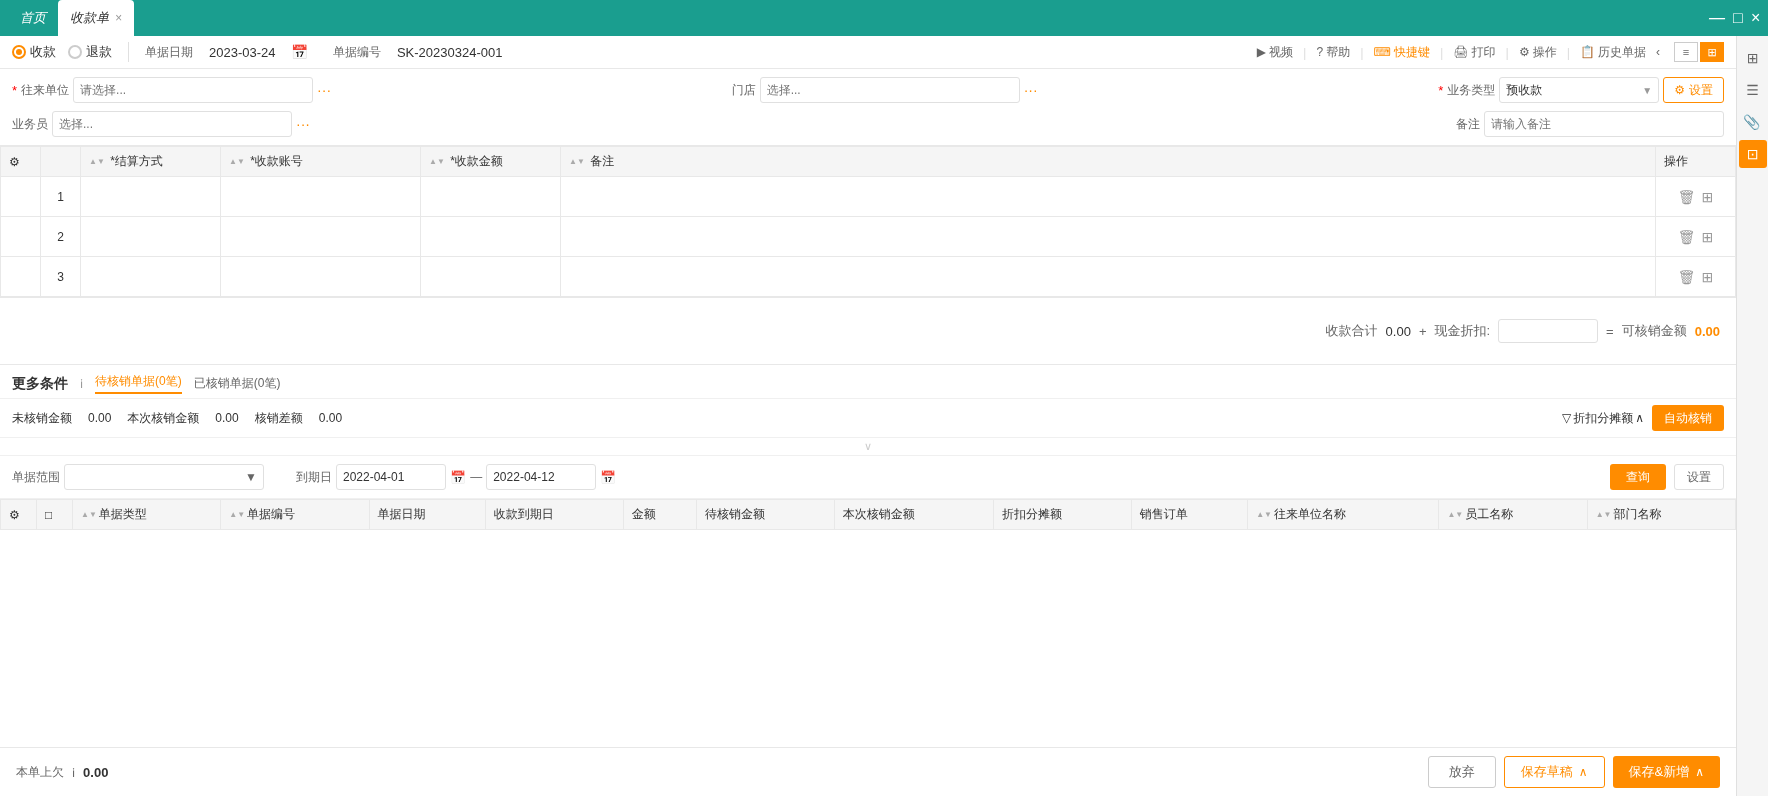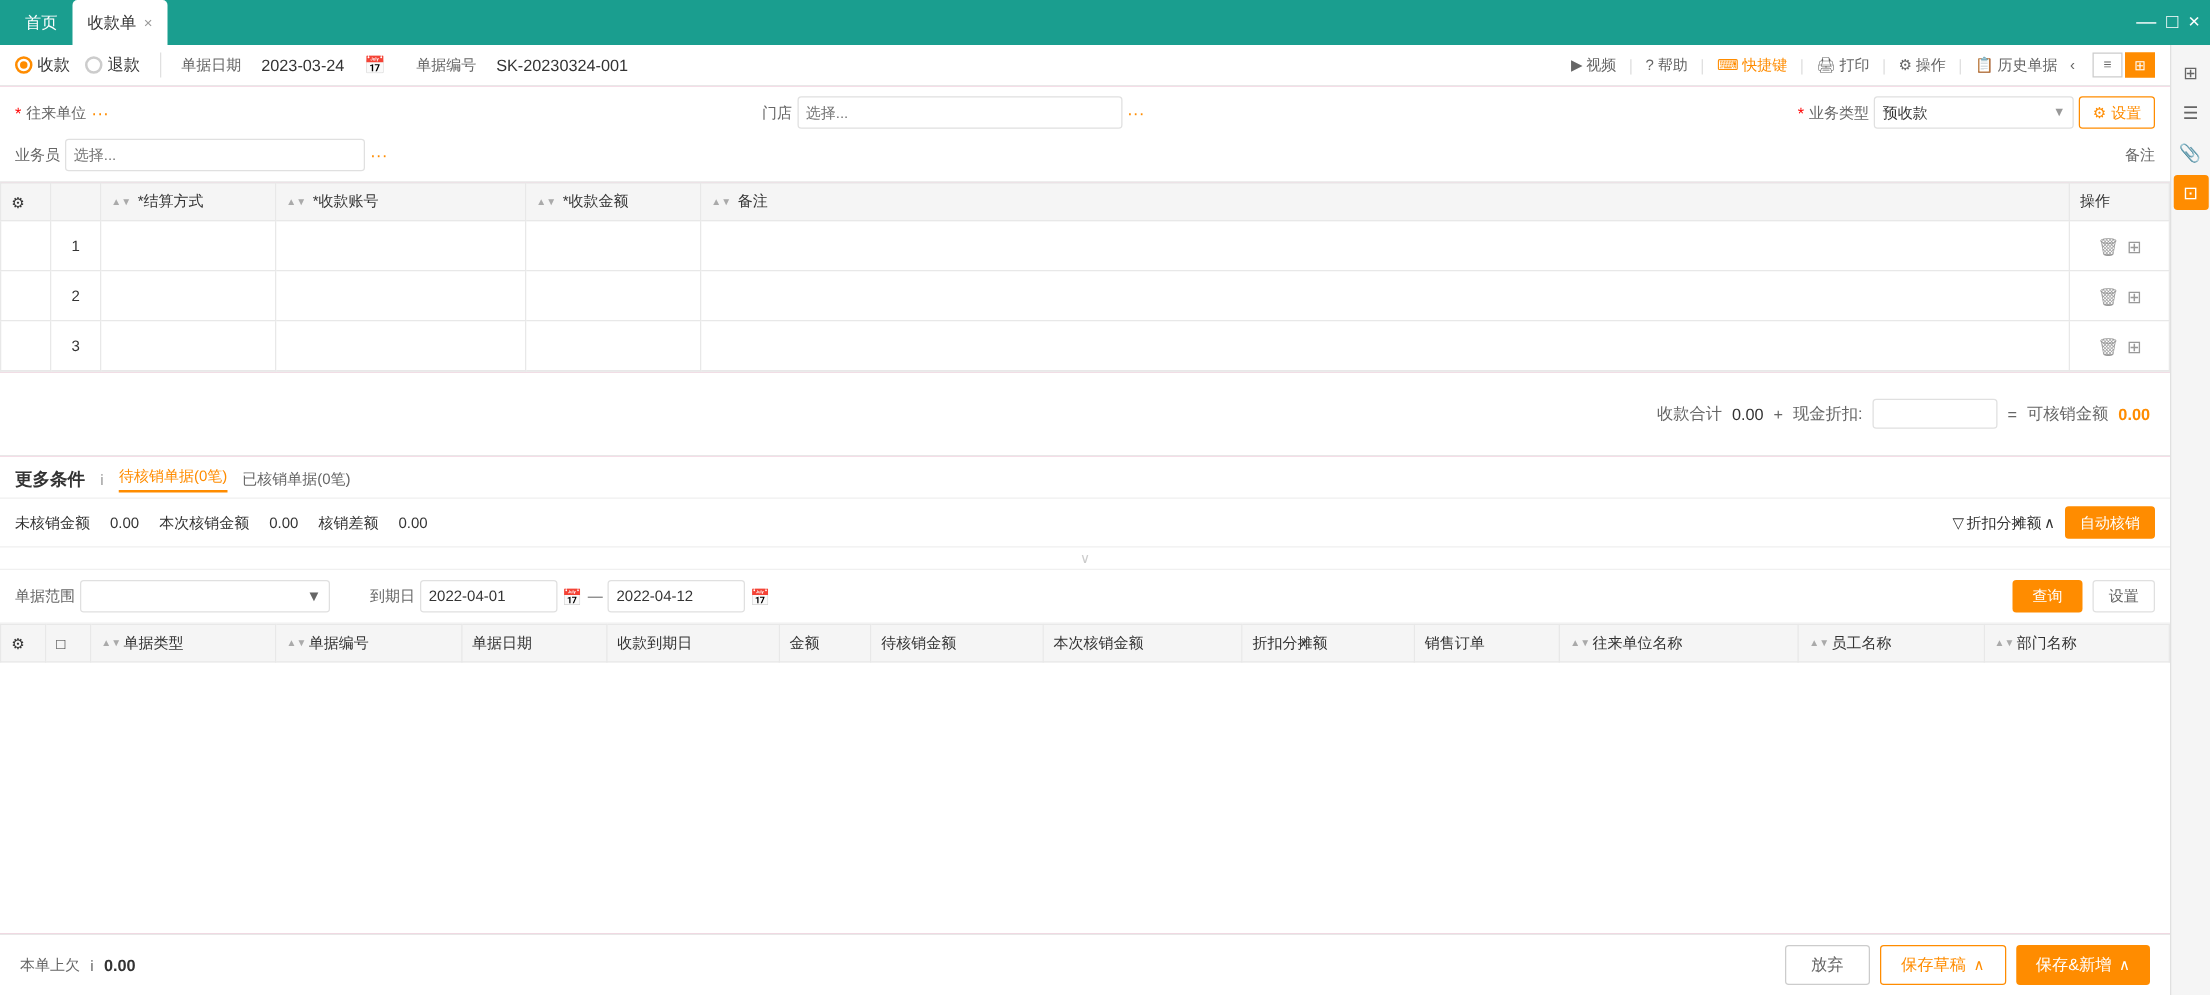--- a/index.html
+++ b/index.html
@@ -6,20 +6,21 @@
     body { font-family: 'Microsoft YaHei', Arial, sans-serif; font-size: 13px; background: #f0f2f5; color: #333; overflow: hidden; }
 
     
     .tab-bar {
       display: flex;
       align-items: center;
       background: #1a9e8f;
       height: 36px;
       padding: 0 8px;
       color: #fff;
+      font-style: italic;
     }
     .tab-bar .tab-home {
       padding: 0 12px;
       height: 36px;
       display: flex;
       align-items: center;
       cursor: pointer;
       font-size: 13px;
       color: #fff;
     }
@@ -398,20 +399,21 @@
           <div class="view-btn active-view">⊞</div>
         </div>
       </div>
     </div>
 
     <div class="form-area">
       <div class="form-row">
         <div class="form-field">
           <span class="required">*</span>
           <span class="form-field-label">往来单位</span>
+          <input class="form-input" style="width: 240px;" placeholder="请选择...">
           <span class="more-btn">···</span>
         </div>
 
         <div class="field-separator"></div>
 
         <div class="form-field" style="margin-left:40px;">
           <span class="form-field-label">门店</span>
           <input class="form-input" style="width: 260px;" placeholder="选择...">
           <span class="more-btn">···</span>
         </div>
@@ -439,20 +441,21 @@
           <span class="more-btn">···</span>
         </div>
 
         <div class="field-separator"></div>
 
 
         <div class="field-separator"></div>
 
         <div class="form-field" style="margin-left:40px;">
           <span class="form-field-label">备注</span>
+          <input class="form-input" style="width: 240px;" placeholder="请输入备注">
         </div>
       </div>
     </div>
 
     <div class="table-wrap">
       <table class="data-table">
         <thead>
           <tr>
             <th class="th-settings">
               <span>⚙</span>

